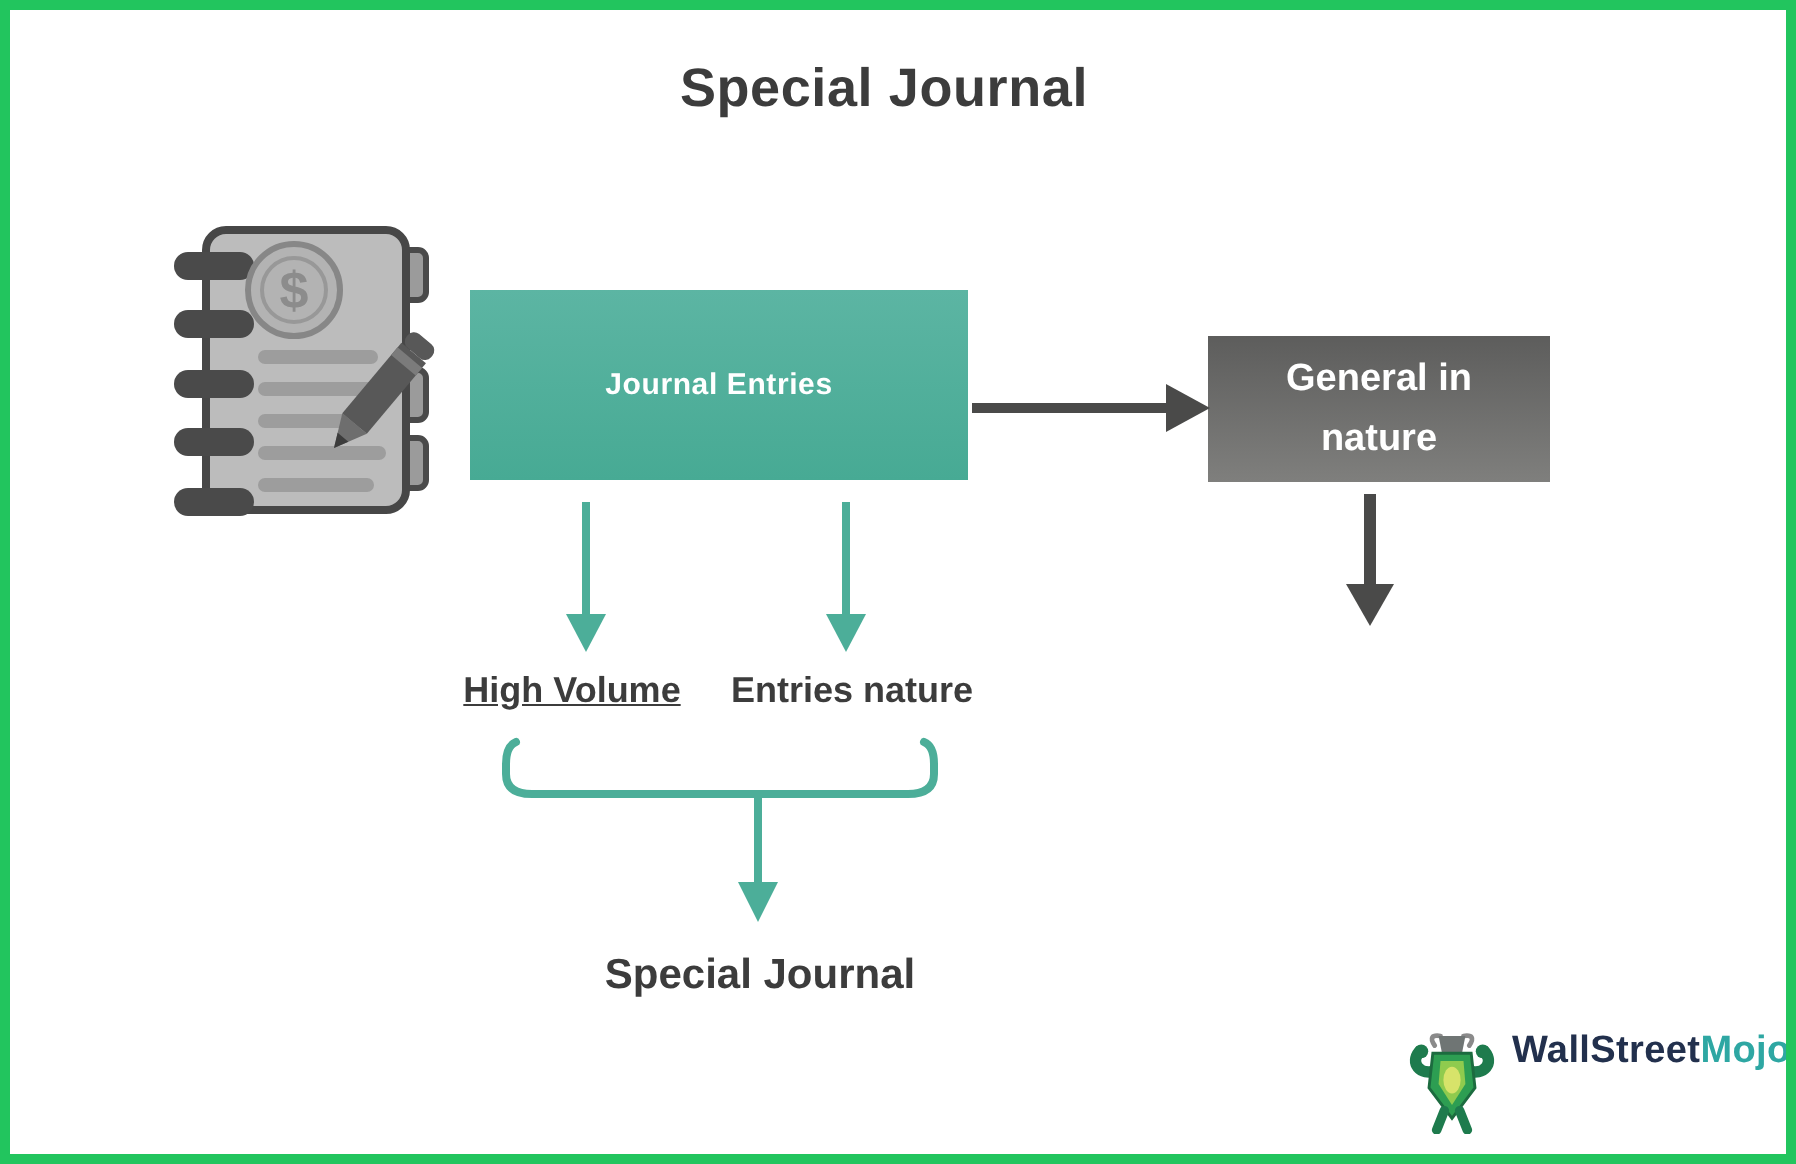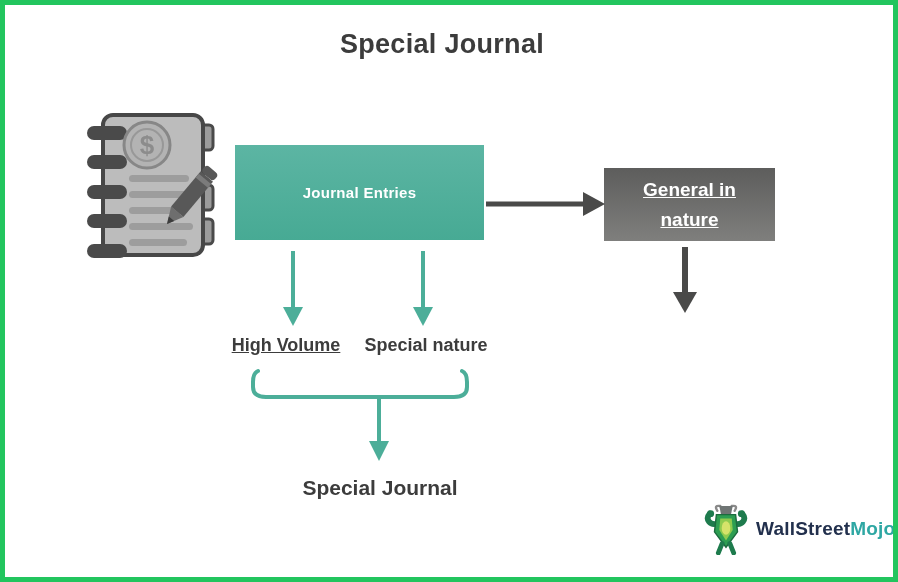--- a/index.html
+++ b/index.html
@@ -19,34 +19,33 @@
   }
   .teal-box {
     left:230px; top:140px; width:249px; height:95px; font-size:15px;
     background:linear-gradient(180deg, var(--tealBoxTop), var(--tealBoxBottom));
     letter-spacing:0.3px;
   }
   .gray-box {
     left:599px; top:163px; width:171px; height:73px; font-size:19px;
     line-height:1.55; padding:0 18px; box-sizing:border-box;
     background:linear-gradient(180deg, var(--grayBoxTop), var(--grayBoxBottom));
-    text-decoration:underline;
   }
   .lbl {
     position:absolute; font-weight:bold; color:var(--textDark); text-align:center;
   }
   .lbl-high      { left:211px; top:330px; width:140px; font-size:18px;text-decoration:underline; }
   .lbl-special-n { left:346px; top:330px; width:150px; font-size:18px; }
   .lbl-general-j { left:584px; top:320px; width:200px; font-size:21px; }
   .lbl-special-j { left:275px; top:471px; width:200px; font-size:21px; }
   .journal-icon  { position:absolute; left:80px; top:104px; }
   .overlay       { position:absolute; left:0; top:0; pointer-events:none; }
   .logo {
-    position:absolute; left:698px; top:496px; height:56px;
-    display:flex; align-items:center; gap:7px;
+    position:absolute; left:698px; top:510px; height:56px;
+    display:flex; gap:7px;
   }
   .logo-text { font-size:19px; font-weight:bold; letter-spacing:0.2px; white-space:nowrap; }
   .logo-text .p1 { color:var(--logoNavy); }
   .logo-text .p2 { color:var(--logoTeal); }
 </style>
 </head>
 <body>
 
 <div class="canvas">
 
@@ -125,21 +124,21 @@
 
     <path d="M 253,366 Q 248,368 248,377 L 248,382 Q 248,392 261,392 L 449,392 Q 462,392 462,382 L 462,377 Q 462,368 457,366" fill="none" stroke-width="4" stroke-linecap="round" style="stroke:var(--teal)"></path>
 
     <g>
       <line x1="374" y1="392" x2="374" y2="437" stroke-width="4" style="stroke:var(--teal)"></line>
       <polygon points="364,436 384,436 374,456" style="fill:var(--teal)"></polygon>
     </g>
   </svg>
 
   <div class="lbl lbl-high">High Volume</div>
-  <div class="lbl lbl-special-n">Special nature</div>
+  <div class="lbl lbl-special-n">Entries nature</div>
   <div class="lbl lbl-special-j">Special Journal</div>
 
   <div class="logo">
     <svg width="46" height="52" viewBox="0 0 48 54">
 
       <path d="M15,8 Q11,2 18,3" fill="none" stroke="#8A8A8A" stroke-width="2.5" stroke-linecap="round"></path>
       <path d="M33,8 Q37,2 30,3" fill="none" stroke="#8A8A8A" stroke-width="2.5" stroke-linecap="round"></path>
 
       <polygon points="17,3 31,3 29,13 19,13" fill="#6F7574"></polygon>
 

